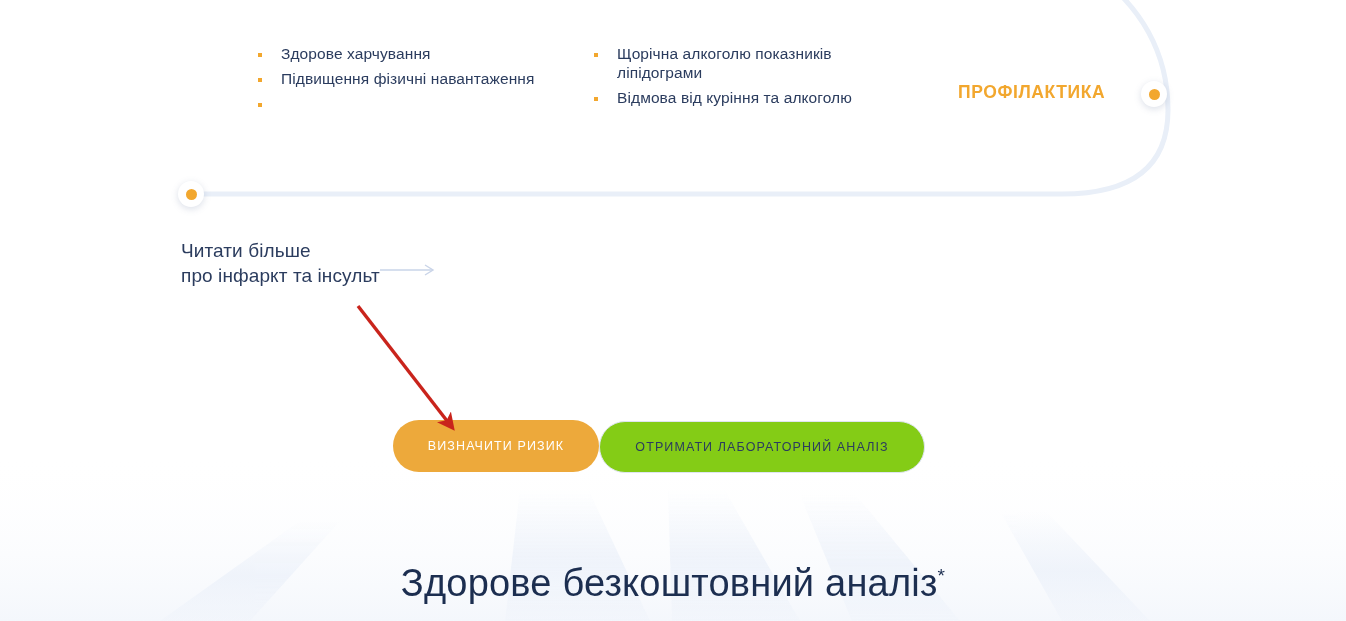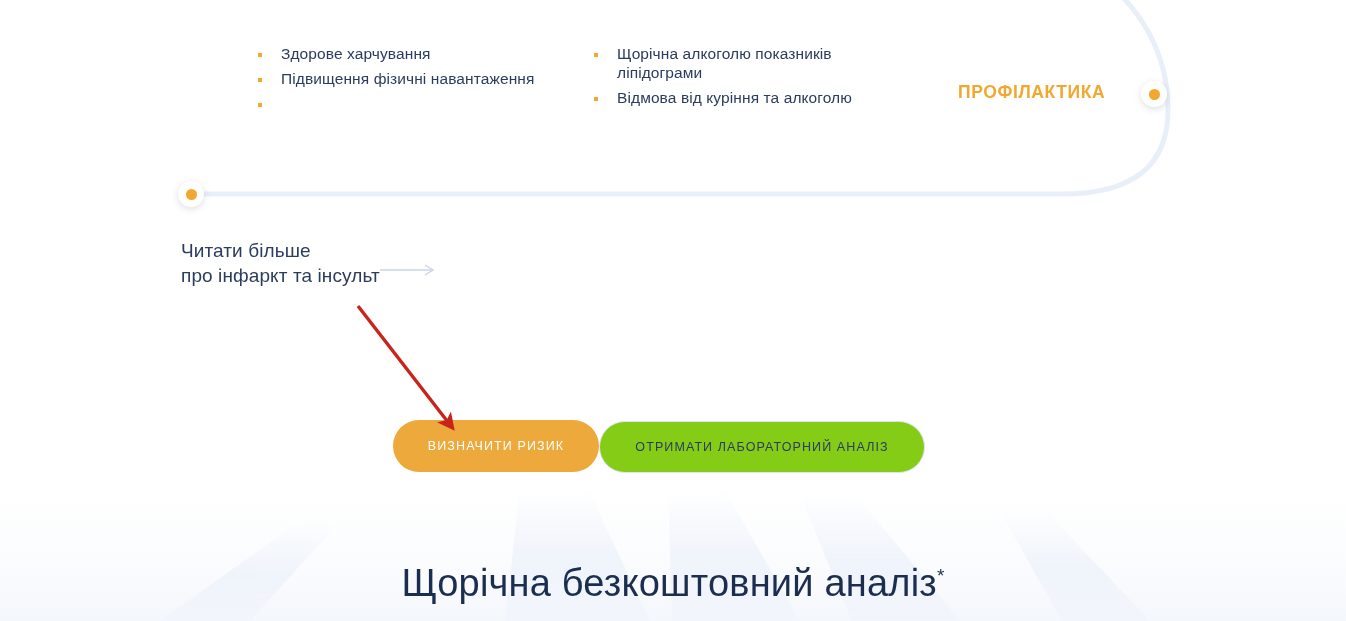--- a/index.html
+++ b/index.html
@@ -268,21 +268,21 @@
       <polyline points="45,2 53,7 45,12" fill="none" stroke="#C9D4E8" stroke-width="1.4"></polyline>
     </svg>
   </div>
 
   <div class="cta-row">
     <button class="btn" id="btn-primary">ВИЗНАЧИТИ РИЗИК</button>
     <button class="btn" id="btn-secondary">ОТРИМАТИ ЛАБОРАТОРНИЙ АНАЛІЗ</button>
   </div>
 
   <div id="free-analysis-heading">
-    <span>Щорічна безкоштовний аналіз</span><span class="ast">*</span>
+    <span>Здорове безкоштовний аналіз</span><span class="ast">*</span>
   </div>
 
   <svg class="annot-svg" viewBox="0 0 1346 621">
     <defs>
       <marker id="redHead" markerWidth="5.2" markerHeight="5.2" refX="3.4" refY="2.6" orient="auto">
         <path d="M0,0 L5.2,2.6 L0,5.2 L1.3,2.6 z" fill="#C9241C"></path>
       </marker>
     </defs>
     <line x1="358" y1="306" x2="451" y2="426" stroke="#C9241C" stroke-width="3.4" marker-end="url(#redHead)"></line>
   </svg>

